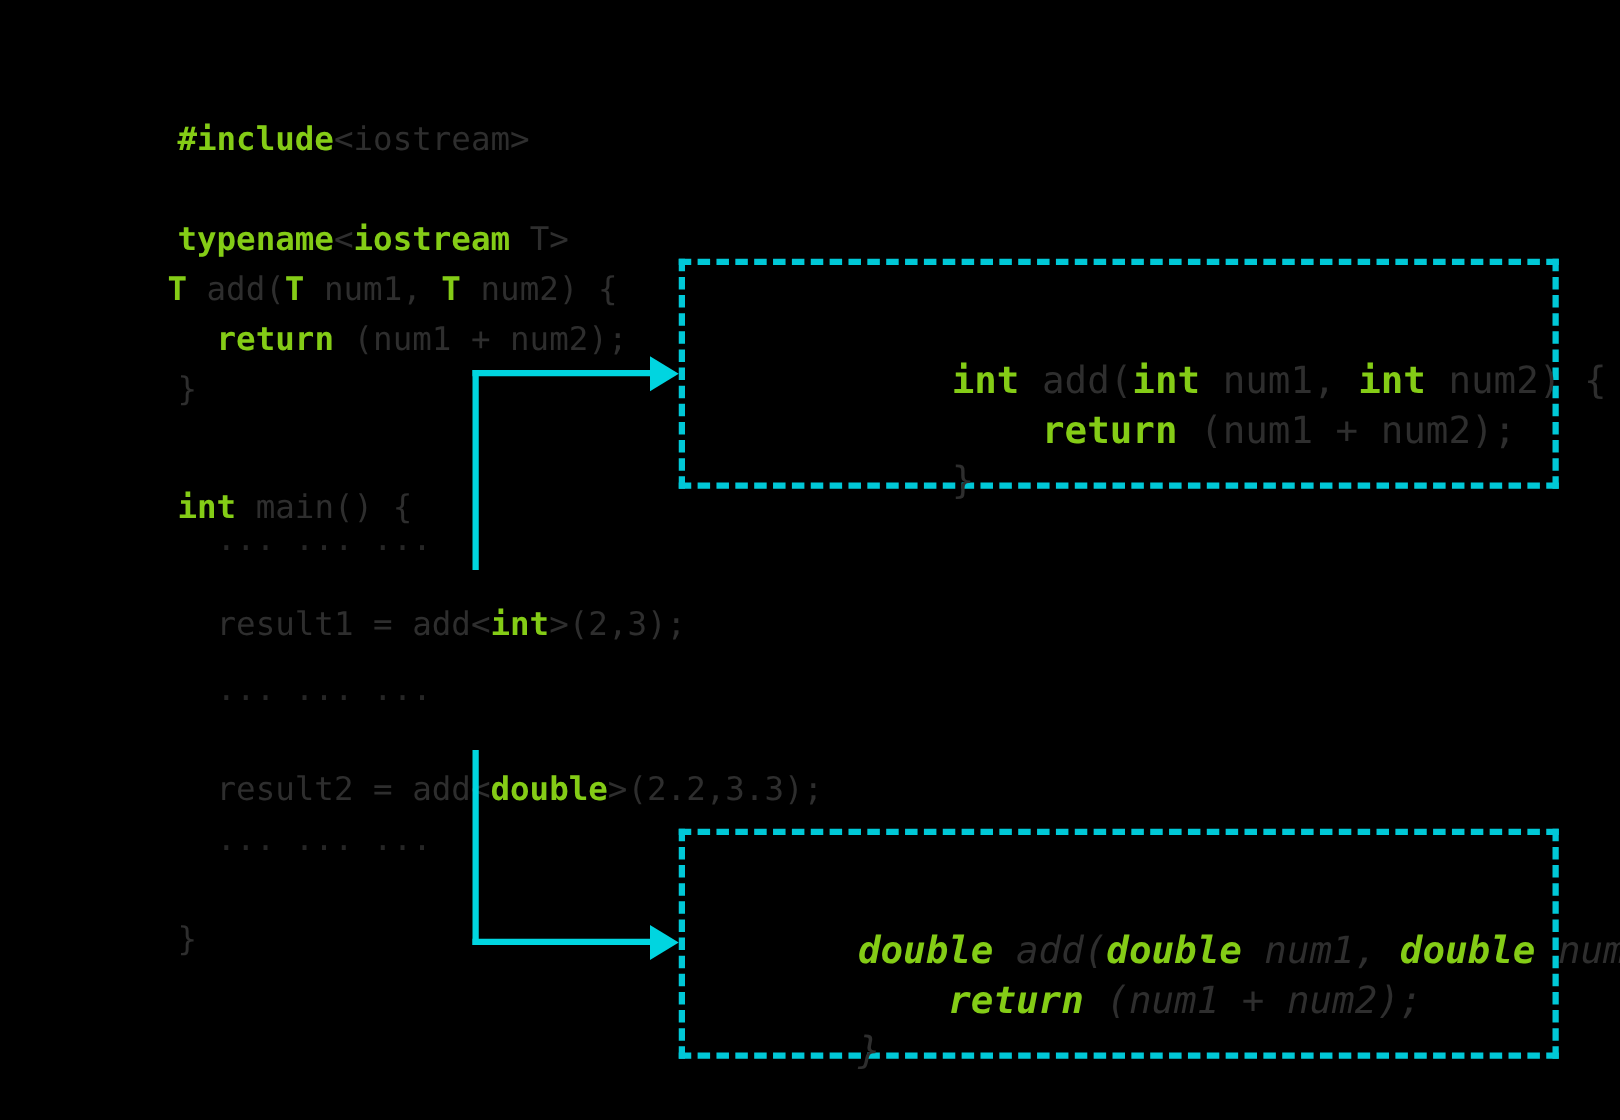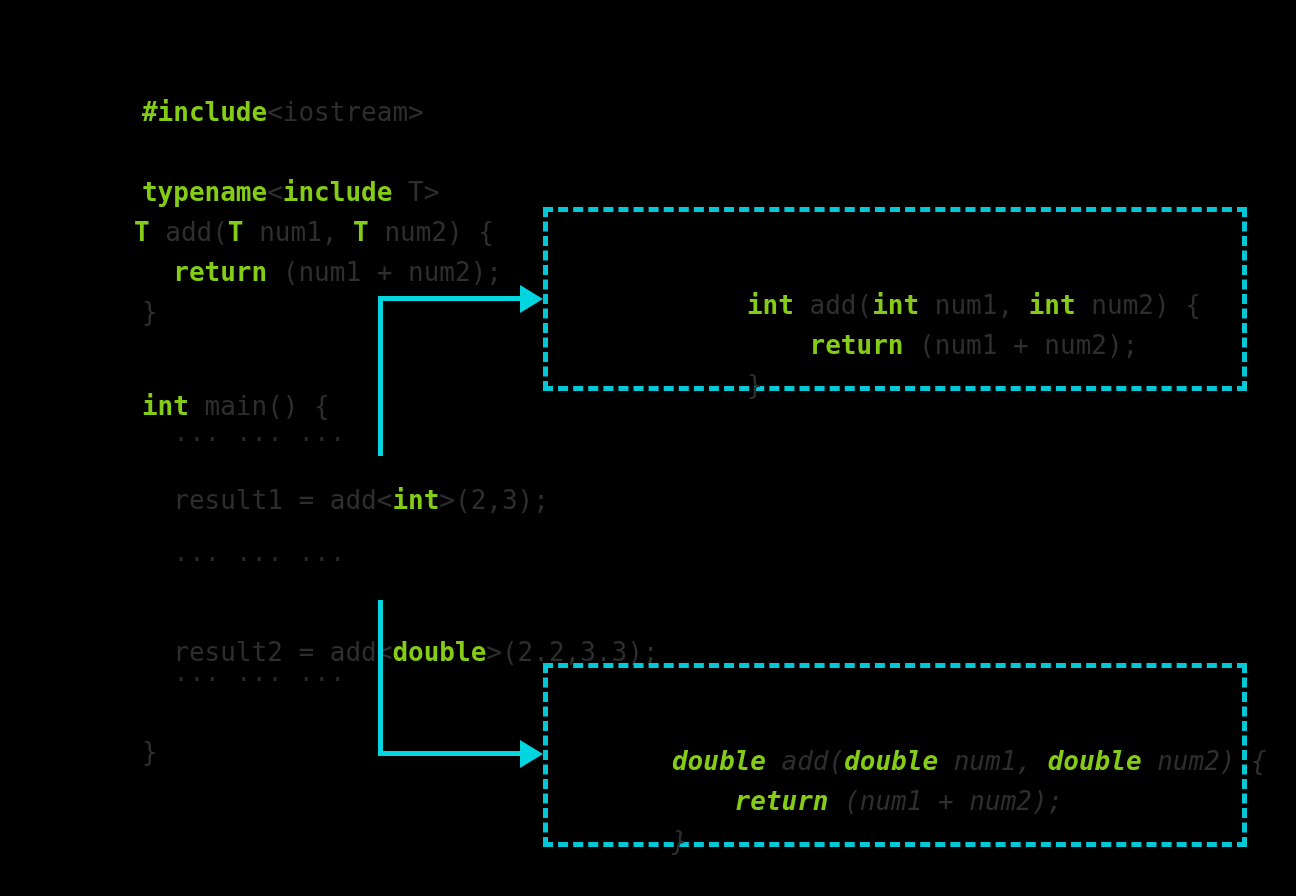--- a/index.html
+++ b/index.html
@@ -32,21 +32,21 @@
   
   .snippet-box {
     position: absolute;
     box-sizing: border-box;
     border: 5px dashed #00c8d7;
     background: transparent;
   }
   .snippet-line {
     position: absolute;
     white-space: pre;
-    font-size: 26px;
+    font-size: 30px;
     line-height: 40px;
     color: #2e2e2e;
   }
 
   
   .arrow-v, .arrow-h {
     position: absolute;
     background: #00d5e0;
   }
   .arrow-head {
@@ -63,21 +63,21 @@
 
 <div id="canvas">
 
   <div>
 
     <div class="code-line" style="left:48px; top:52px;">
       <span class="kw">#include</span><span class="plain">&lt;iostream&gt;</span>
     </div>
 
     <div class="code-line" style="left:48px; top:132px;">
-      <span class="kw">typename</span><span class="plain">&lt;</span><span class="kw">include</span><span class="plain"> T&gt;</span>
+      <span class="kw">typename</span><span class="plain">&lt;</span><span class="kw">iostream</span><span class="plain"> T&gt;</span>
     </div>
 
     <div class="code-line" style="left:40px; top:172px;">
       <span class="kw">T</span><span class="plain"> add(</span><span class="kw">T</span><span class="plain"> num1, </span><span class="kw">T</span><span class="plain"> num2) {</span>
     </div>
 
     <div class="code-line" style="left:48px; top:212px;">
       <span class="plain">  </span><span class="kw">return</span><span class="plain"> (num1 + num2);</span>
     </div>
 
@@ -94,21 +94,21 @@
     </div>
 
     <div class="code-line" style="left:48px; top:440px;">
       <span class="plain">  result1 = add&lt;</span><span class="kw">int</span><span class="plain">&gt;(2,3);</span>
     </div>
 
     <div class="code-line" style="left:48px; top:492px;">
       <span class="dots">  ... ... ...</span>
     </div>
 
-    <div class="code-line" style="left:48px; top:592px;">
+    <div class="code-line" style="left:48px; top:572px;">
       <span class="plain">  result2 = add&lt;</span><span class="kw">double</span><span class="plain">&gt;(2.2,3.3);</span>
     </div>
 
     <div class="code-line" style="left:48px; top:612px;">
       <span class="dots">  ... ... ...</span>
     </div>
 
     <div class="code-line" style="left:48px; top:692px;">
       <span class="plain">}</span>
     </div>

